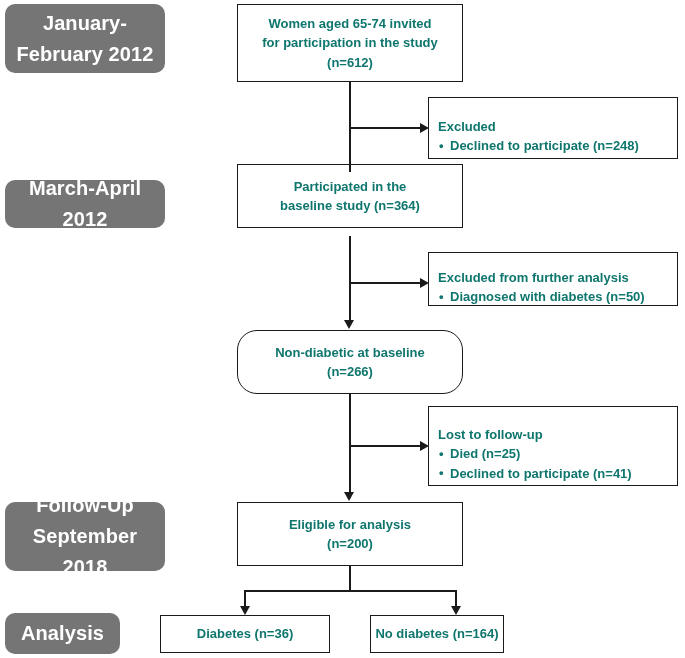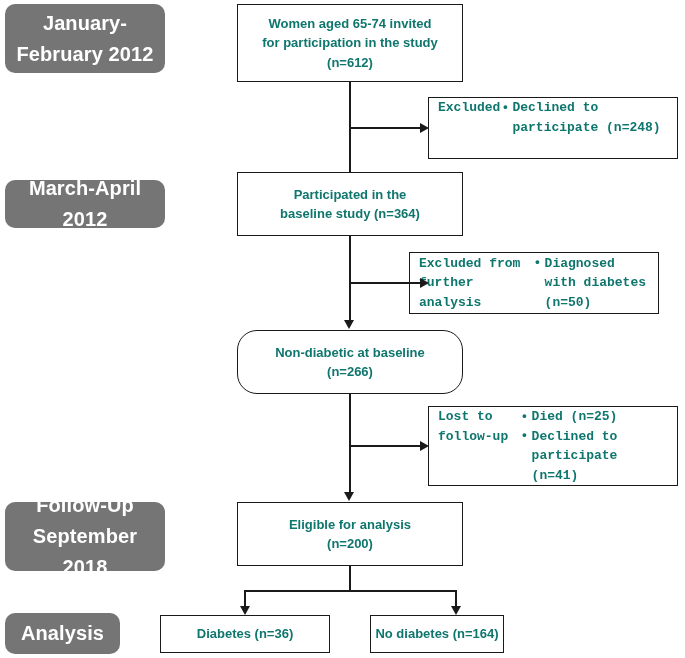--- a/index.html
+++ b/index.html
@@ -47,25 +47,24 @@
   }
   .node.center {
     display: flex;
     align-items: center;
     justify-content: center;
     text-align: center;
   }
   .node.center .lines { width: 100%; }
   .node.left {
     display: flex;
-    flex-direction: row;
+    flex-direction: column;
     justify-content: center;
     text-align: left;
-    padding: 0 6px 0 9px;
-    font-family: Liberation Mono, monospace;
+    padding: 16px 6px 0 9px;
   }
   .node .hl { display: block; }
   .node ul {
     margin: 0;
     padding: 0;
     list-style: none;
   }
   .node ul li {
     display: block;
     position: relative;
@@ -135,21 +134,21 @@
   </div>
 
   <div class="node center" style="left:237px; top:4px; width:226px; height:78px;">
     <div class="lines">
       <span class="hl">Women aged 65-74 invited</span>
       <span class="hl">for participation in the study</span>
       <span class="hl">(n=612)</span>
     </div>
   </div>
 
-  <div class="node center" style="left:237px; top:172px; width:226px; height:64px;">
+  <div class="node center" style="left:237px; top:164px; width:226px; height:64px;">
     <div class="lines">
       <span class="hl">Participated in the</span>
       <span class="hl">baseline study  (n=364)</span>
     </div>
   </div>
 
   <div class="node center" style="left:237px; top:330px; width:226px; height:64px;border-radius:20px;">
     <div class="lines">
       <span class="hl">Non-diabetic at baseline</span>
       <span class="hl">(n=266)</span>
@@ -163,21 +162,21 @@
     </div>
   </div>
 
   <div class="node left" style="left:428px; top:97px; width:250px; height:62px;">
     <span class="hl">Excluded</span>
     <ul>
       <li>Declined to participate (n=248)</li>
     </ul>
   </div>
 
-  <div class="node left" style="left:409px; top:252px; width:250px; height:62px;align-items:center;">
+  <div class="node left" style="left:428px; top:252px; width:250px; height:54px;">
     <span class="hl">Excluded from further analysis</span>
     <ul>
       <li>Diagnosed with diabetes (n=50)</li>
     </ul>
   </div>
 
   <div class="node left" style="left:428px; top:406px; width:250px; height:80px;">
     <span class="hl">Lost to follow-up</span>
     <ul>
       <li>Died (n=25)</li>

